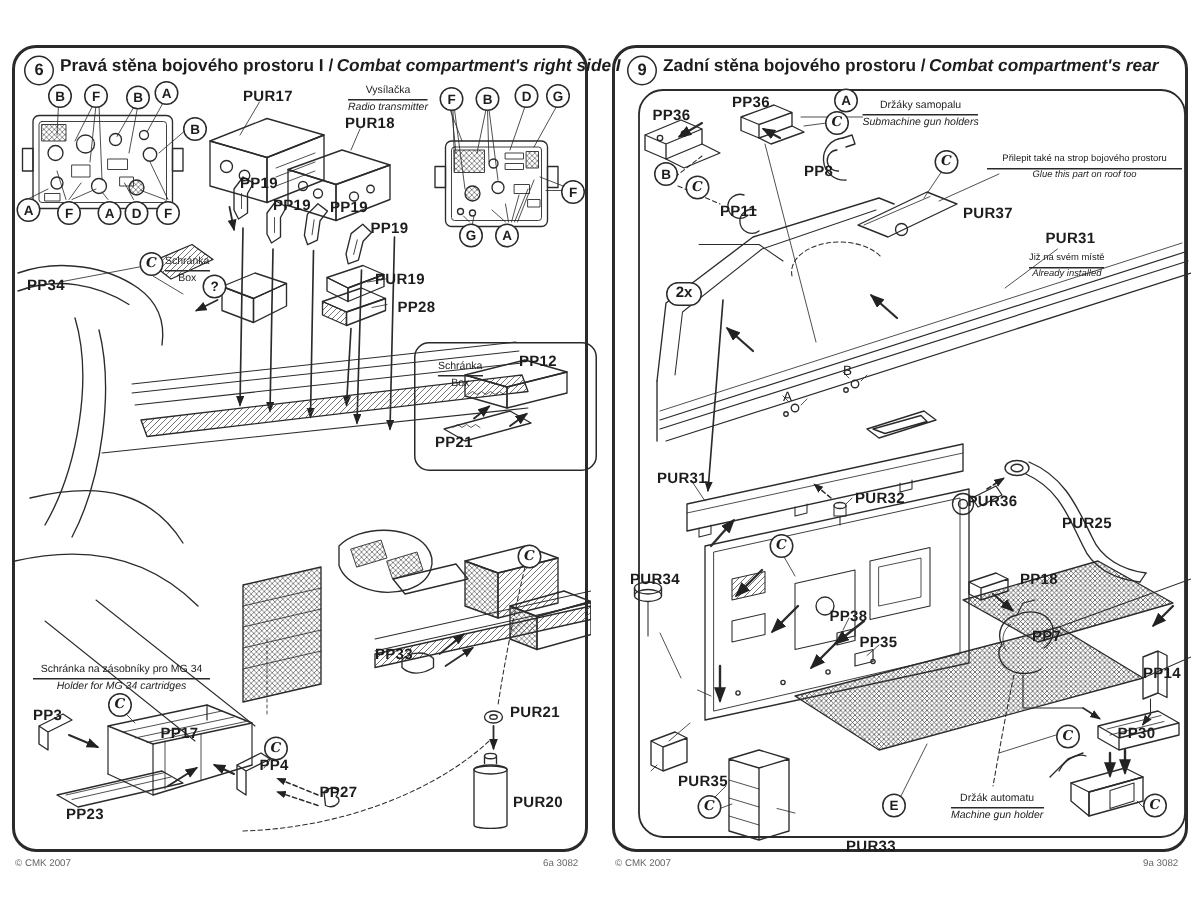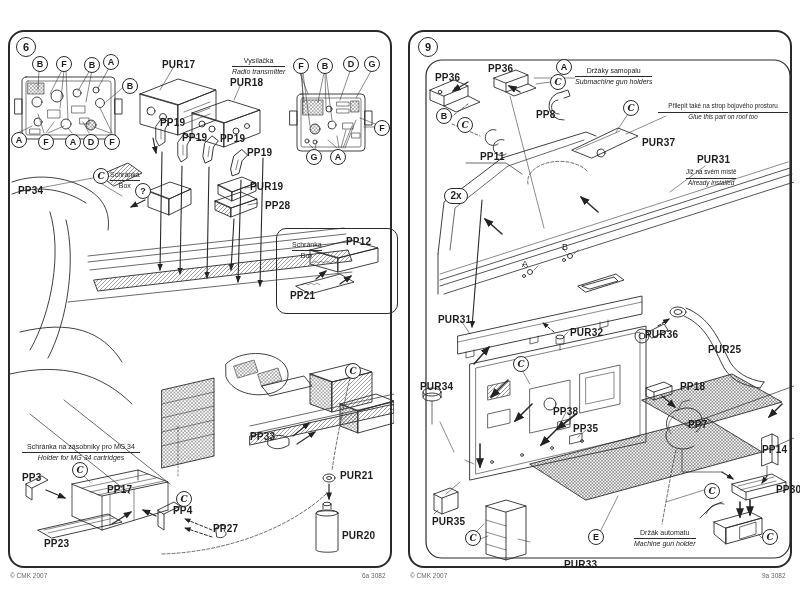--- a/index.html
+++ b/index.html
@@ -208,20 +208,21 @@
       <path d="M328,226 L368,216 L368,230 L328,240 Z"></path>
       <path d="M302,231 l3,-2 l3,2 l3,-2 l3,2 l3,-2 l3,2 l3,-2 l3,2" stroke-width="0.5"></path>
       <path d="M286,254 L330,242 L344,250 L300,262 Z"></path>
       <path d="M292,253 l3,-2 l3,2 l3,-2 l3,2 l3,-2 l3,2" stroke-width="0.5"></path>
       <line x1="306" y1="247" x2="316" y2="239" stroke-width="1.3" marker-end="url(#mA)"></line>
       <line x1="330" y1="252" x2="341" y2="244" stroke-width="1.3" marker-end="url(#mA)"></line>
     </g>
   </svg>
 
   <span class="hdr-circle" style="left:6px;top:5px;">6</span>
+  <span class="title" style="left:30px;top:6px;"><span>Pravá stěna bojového prostoru I /</span> <span class="en">Combat compartment's right side I</span></span>
 
   <span class="callout" style="left:22px;top:24px;">B</span>
   <span class="callout" style="left:46px;top:24px;">F</span>
   <span class="callout" style="left:74px;top:25px;">B</span>
   <span class="callout" style="left:93px;top:22px;">A</span>
   <span class="callout" style="left:112px;top:46px;">B</span>
   <span class="callout" style="left:1px;top:100px;">A</span>
   <span class="callout" style="left:28px;top:102px;">F</span>
   <span class="callout" style="left:55px;top:102px;">A</span>
   <span class="callout" style="left:73px;top:102px;">D</span>
@@ -429,33 +430,34 @@
       <path d="M304,490 L340,480 L352,486 L316,496 Z"></path>
       <path d="M316,496 L352,486 L352,502 L316,512 Z"></path>
       <path d="M304,490 L304,502 L316,512 L316,496"></path>
       <path d="M330,495 L346,490 L346,502 L330,507 Z" stroke-width="0.7"></path>
       <path d="M296,482 C300,474 308,470 314,472" stroke-width="0.8"></path>
       <path d="M352,506 L348,502" stroke-width="0.55"></path>
     </g>
   </svg>
 
   <span class="hdr-circle" style="left:8px;top:5px;">9</span>
+  <span class="title" style="left:32px;top:6px;"><span>Zadní stěna bojového prostoru /</span> <span class="en">Combat compartment's rear</span></span>
 
   <span class="part" style="left:25px;top:40px;">PP36</span>
   <span class="part" style="left:78px;top:31px;">PP36</span>
   <span class="callout" style="left:146px;top:27px;">A</span>
   <div class="note" style="left:165px;top:34px;">
     <span class="u">Držáky samopalu</span>
     <span class="i">Submachine gun holders</span>
   </div>
   <span class="callout script" style="left:140px;top:42px;">C</span>
   <span class="callout" style="left:26px;top:76px;">B</span>
   <span class="callout script" style="left:47px;top:85px;">C</span>
   <span class="part" style="left:126px;top:77px;">PP8</span>
-  <span class="part" style="left:70px;top:119px;">PP11</span>
+  <span class="part" style="left:70px;top:104px;">PP11</span>
   <span class="callout script" style="left:213px;top:68px;">C</span>
   <div class="note tiny" style="left:248px;top:70px;width:130px;">
     <span class="u">Přilepit také na strop bojového prostoru</span>
     <span class="i">Glue this part on roof too</span>
   </div>
   <span class="part" style="left:232px;top:105px;">PUR37</span>
   <span class="callout wide" style="left:34px;top:124px;">2x</span>
   <span class="part" style="left:287px;top:122px;">PUR31</span>
   <div class="note tiny" style="left:276px;top:136px;">
     <span class="u">Již na svém místě</span>
@@ -467,23 +469,23 @@
   <span class="part" style="left:160px;top:295px;">PUR32</span>
   <span class="part" style="left:235px;top:297px;">PUR36</span>
   <span class="part" style="left:298px;top:312px;">PUR25</span>
   <span class="part" style="left:10px;top:349px;">PUR34</span>
   <span class="callout script" style="left:103px;top:324px;">C</span>
   <span class="part" style="left:143px;top:374px;">PP38</span>
   <span class="part" style="left:163px;top:391px;">PP35</span>
   <span class="part" style="left:270px;top:349px;">PP18</span>
   <span class="part" style="left:278px;top:387px;">PP7</span>
   <span class="part" style="left:352px;top:412px;">PP14</span>
-  <span class="part" style="left:366px;top:452px;">PP30</span>
+  <span class="part" style="left:335px;top:452px;">PP30</span>
   <span class="callout script" style="left:294px;top:451px;">C</span>
-  <span class="part" style="left:0;top:484px;padding-left:22px;">PUR35</span>
+  <span class="part" style="left:20px;top:484px;padding-left:22px;">PUR35</span>
   <span class="callout script" style="left:55px;top:498px;">C</span>
   <span class="part" style="left:122px;top:527px;padding-left:32px;">PUR33</span>
   <span class="callout" style="left:178px;top:497px;">E</span>
   <div class="note" style="left:224px;top:496px;">
     <span class="u">Držák automatu</span>
     <span class="i">Machine gun holder</span>
   </div>
   <span class="callout script" style="left:352px;top:497px;">C</span>
 </div>
 

